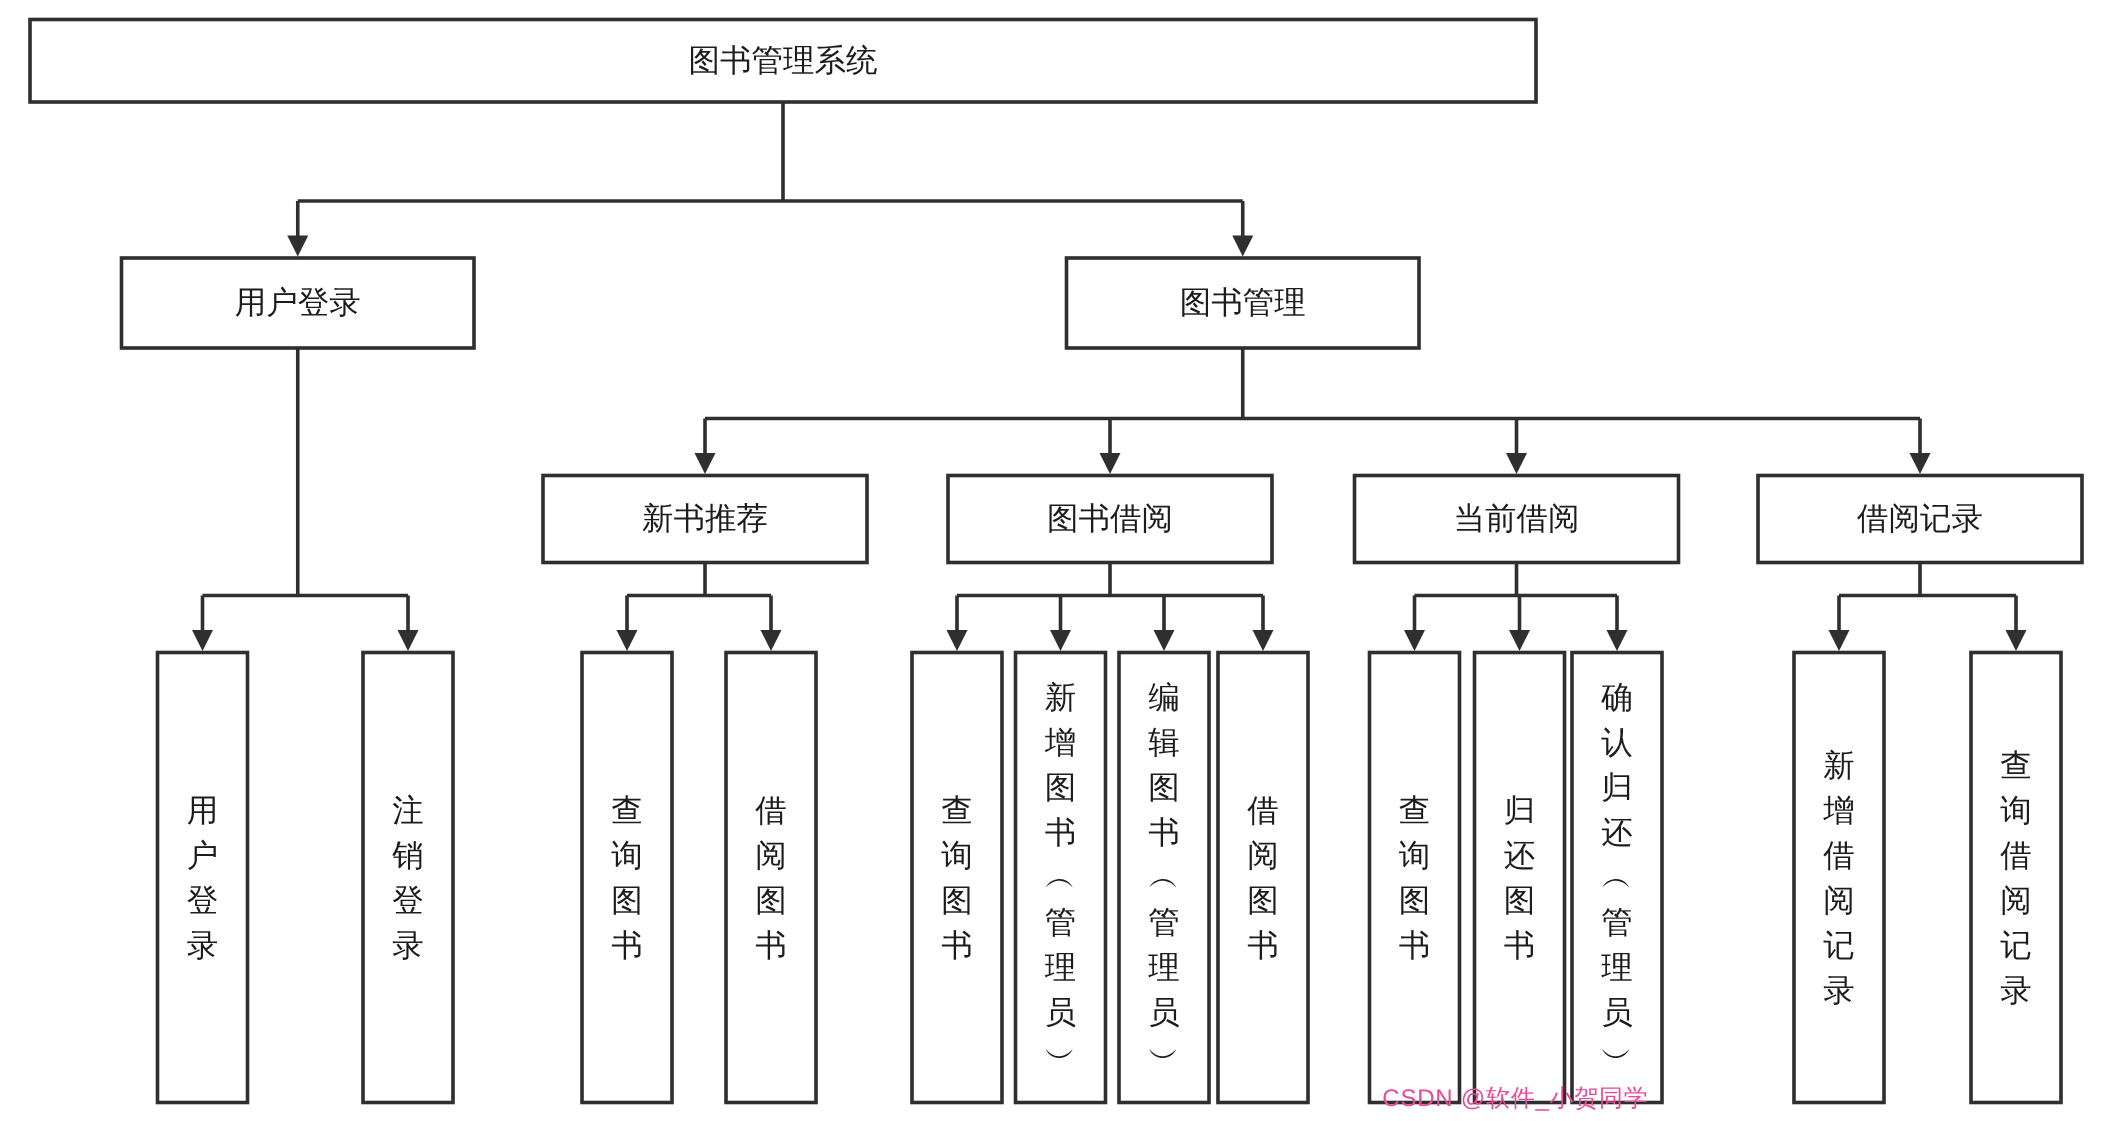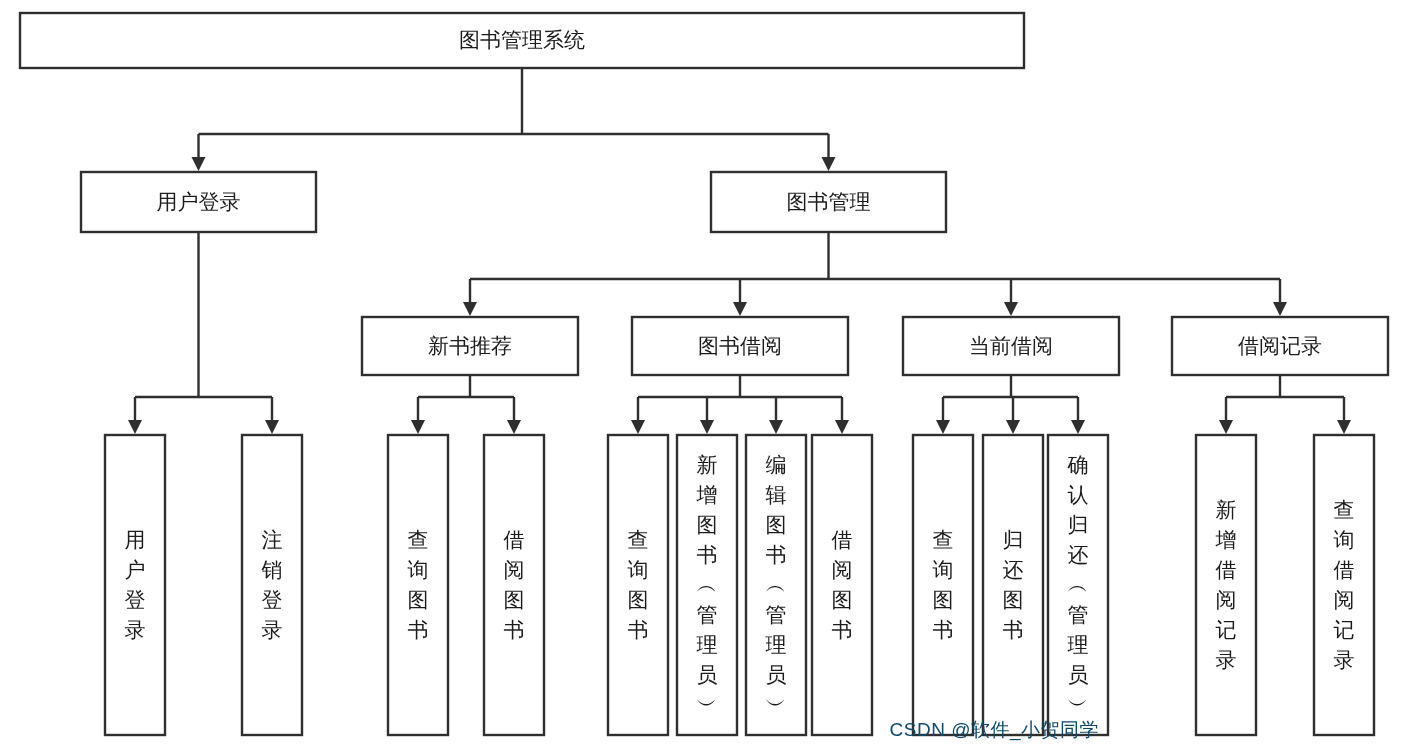--- a/index.html
+++ b/index.html
@@ -51,22 +51,22 @@
     font-family: "Liberation Sans", "DejaVu Sans", sans-serif;
     fill: #1c1c1c;
     font-size: 21px;
     text-anchor: middle;
   }
   .watermark {
     position: absolute;
     right: 14px;
     bottom: 4px;
     font-family: "Liberation Sans", "DejaVu Sans", sans-serif;
-    font-size: 19px;
-    color: #0c4a6e;
+    font-size: 16px;
+    color: #ec4899;
     white-space: nowrap;
     letter-spacing: 0.5px;
     pointer-events: none;
     margin-left: 48px;
   }
 </style>
 </head>
 <body>
 
 <div id="diagram-root">

